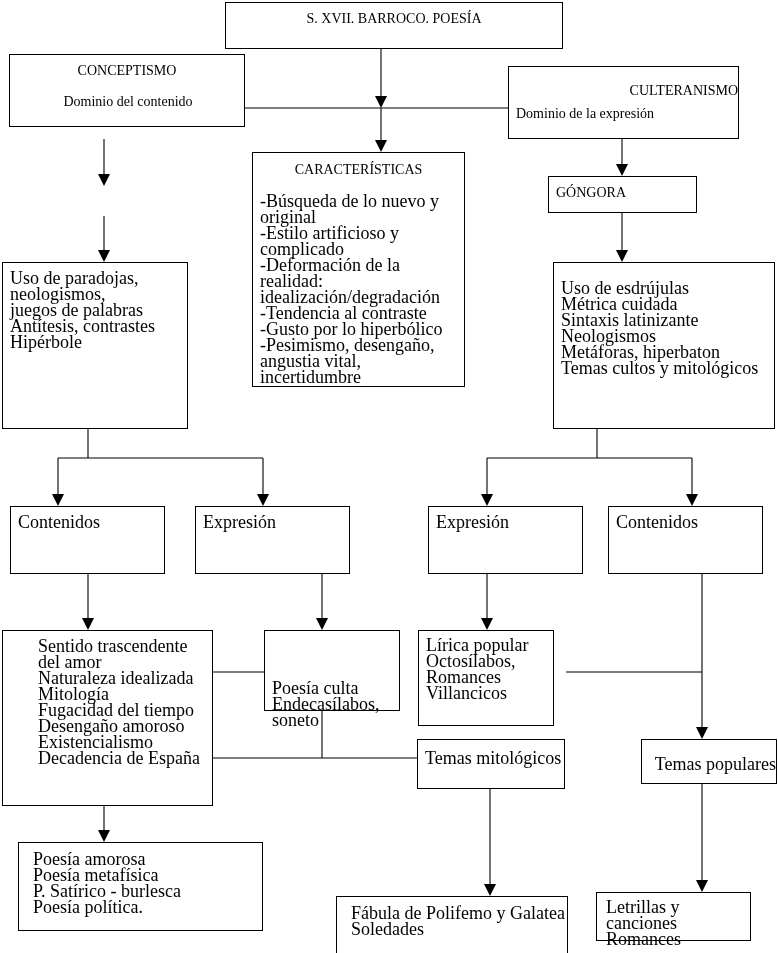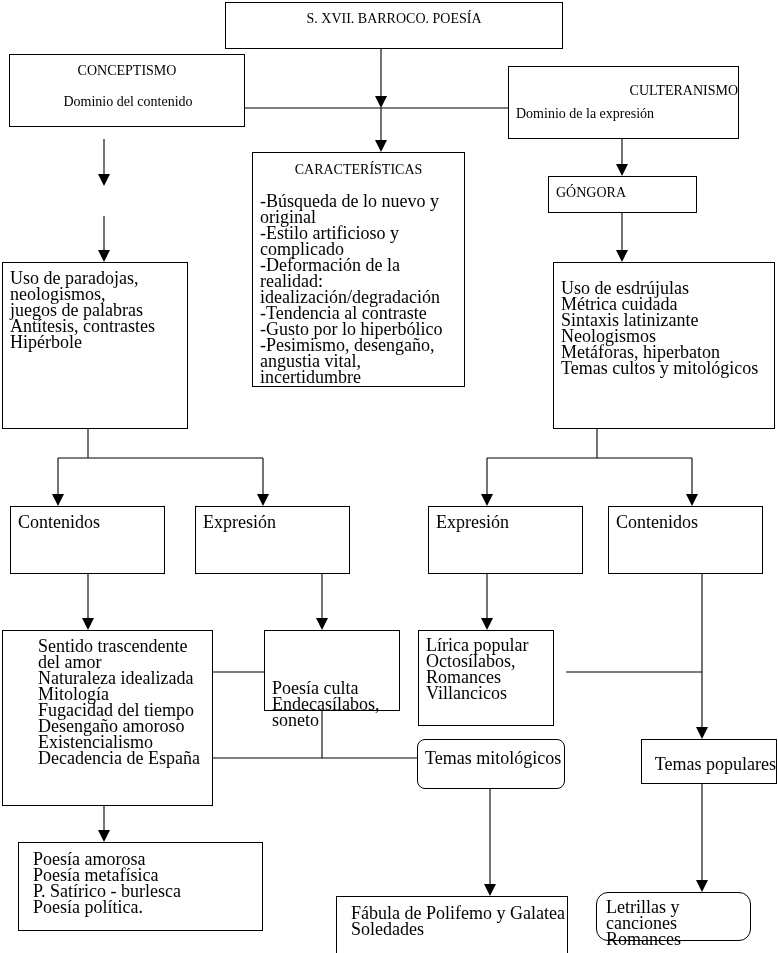--- a/index.html
+++ b/index.html
@@ -165,38 +165,38 @@
  soneto</div>
   </div>
 
   <div class="box" style="left:418px;top:630px;width:136px;height:96px;">
     <div class="ml lft pad fs13b" style="top:6px;">Lírica popular
 Octosílabos,
 Romances
 Villancicos</div>
   </div>
 
-  <div class="box" style="left:417px;top:739px;width:148px;height:50px;border-radius:8px;">
+  <div class="box" style="left:417px;top:739px;width:148px;height:50px;">
     <div class="t lft pad fs13b" style="top:10px;">Temas mitológicos</div>
   </div>
 
   <div class="box" style="left:641px;top:739px;width:136px;height:45px;">
     <div class="t ctr fs13b" style="top:16px;text-align:right;">Temas populares</div>
   </div>
 
   <div class="box" style="left:18px;top:842px;width:245px;height:89px;">
     <div class="ml lft fs13b" style="top:8px;padding-left:14px;">Poesía amorosa
 Poesía metafísica
 P. Satírico - burlesca
 Poesía política.</div>
   </div>
 
   <div class="box" style="left:336px;top:896px;width:232px;height:70px;">
     <div class="ml lft fs13b" style="top:8px;padding-left:14px;">Fábula de Polifemo y Galatea
 Soledades</div>
   </div>
 
-  <div class="box" style="left:596px;top:892px;width:155px;height:49px;border-radius:12px;">
+  <div class="box" style="left:596px;top:892px;width:155px;height:49px;">
     <div class="ml lft fs13b" style="top:6px;padding-left:9px;">Letrillas y canciones
 Romances</div>
   </div>
 
 </div>
 
 </body></html>

